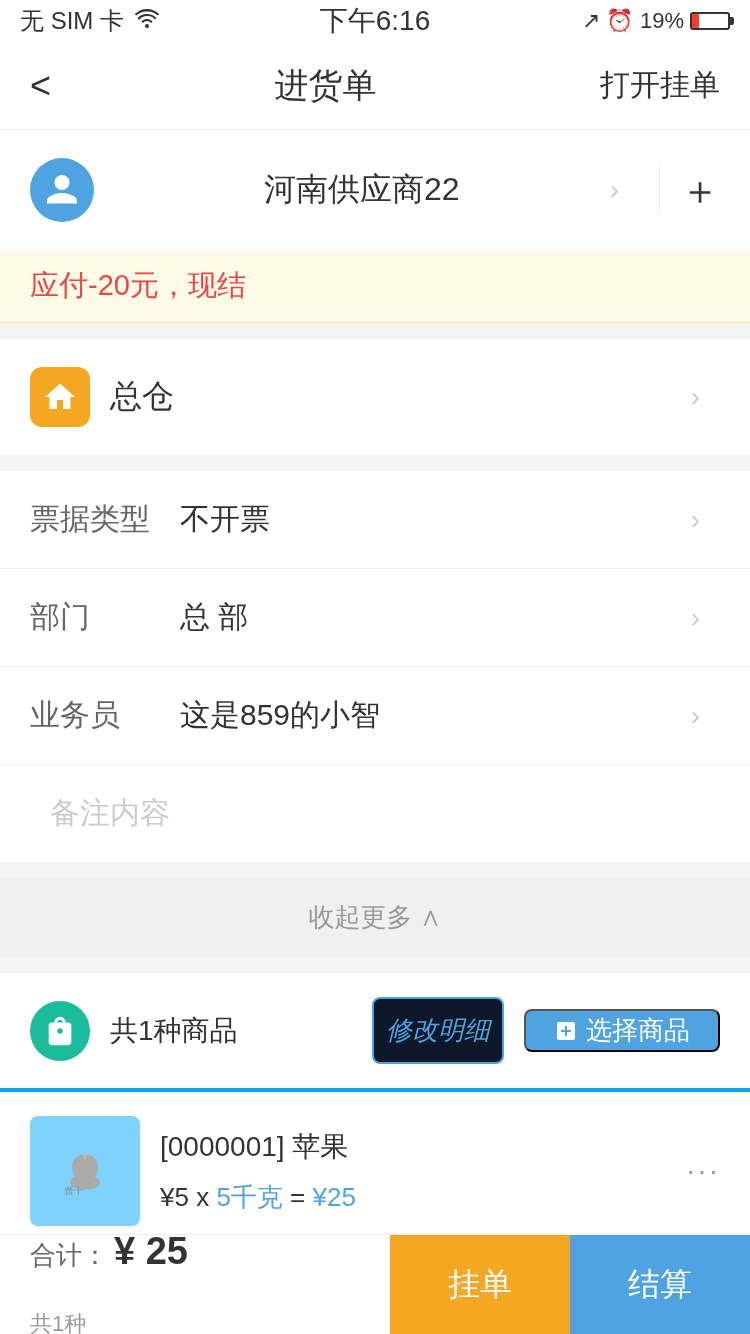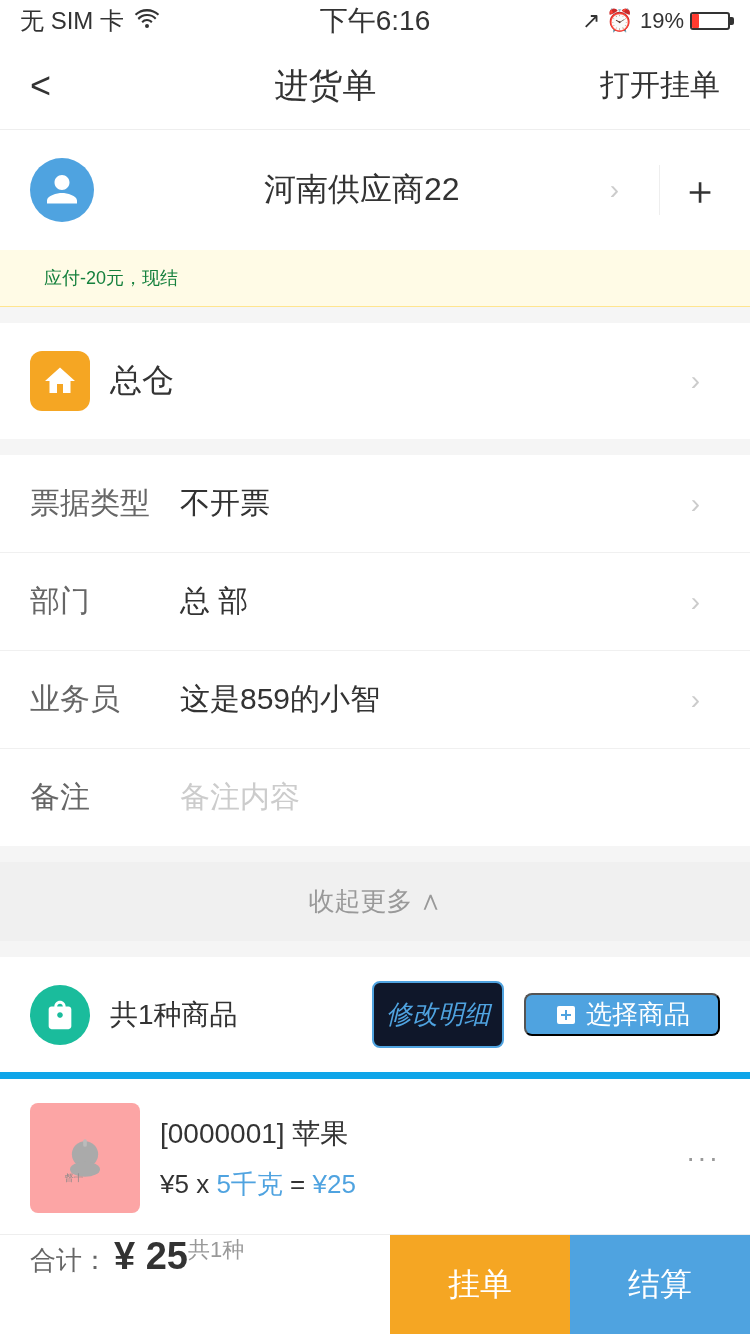--- a/index.html
+++ b/index.html
@@ -150,23 +150,23 @@
     .vertical-divider {
       width: 1px;
       height: 50px;
       background: #eee;
       margin: 0 20px;
     }
 
     
     .notice-bar {
       background: #fffbe6;
-      padding: 16px 44px;
-      font-size: 18px;
-      color: #15803d;
+      padding: 16px 30px;
+      font-size: 29px;
+      color: #ef4444;
       border-bottom: 1px solid #ffe58f;
     }
 
     
     .warehouse-row {
       display: flex;
       align-items: center;
       padding: 28px 30px;
       background: #fff;
     }
@@ -227,21 +227,21 @@
       font-size: 26px;
       color: #999;
     }
 
     
     .product-header {
       display: flex;
       align-items: center;
       padding: 24px 30px;
       background: #fff;
-      border-bottom: 7px solid #0ea5e9;
+      border-bottom: 4px solid #0ea5e9;
       gap: 20px;
     }
     .product-count-icon {
       width: 60px;
       height: 60px;
       border-radius: 50%;
       background: #1abc9c;
       display: flex;
       align-items: center;
       justify-content: center;
@@ -287,21 +287,21 @@
       background: #fff;
       display: flex;
       align-items: center;
       padding: 24px 30px;
       gap: 20px;
       margin-bottom: 16px;
     }
     .product-thumb {
       width: 110px;
       height: 110px;
-      background: #fca5a5;
+      background: #7dd3fc;
       border-radius: 8px;
       display: flex;
       align-items: center;
       justify-content: center;
       flex-shrink: 0;
     }
     .product-thumb svg {
       width: 60px;
       height: 60px;
       fill: #aaa;
@@ -335,22 +335,24 @@
       width: 750px;
       height: 100px;
       display: flex;
       align-items: stretch;
       background: #fff;
       border-top: 1px solid #eee;
     }
     .footer-total {
       flex: 1;
       display: flex;
-      justify-content: flex-start;
+      flex-direction: column;
+      justify-content: center;
       padding: 0 30px;
+      gap: 36px;
     }
     .footer-total-label {
       font-size: 26px;
       color: #666;
       display: flex;
       align-items: baseline;
       gap: 6px;
     }
     .footer-total-amount {
       font-size: 38px;
@@ -454,21 +456,20 @@
       <span class="form-label">部门</span>
       <span class="form-value">总 部</span>
       <span class="chevron-right">›</span>
     </div>
     <div class="form-row">
       <span class="form-label">业务员</span>
       <span class="form-value">这是859的小智</span>
       <span class="chevron-right">›</span>
     </div>
     <div class="form-row">
-      <span class="form-label">备注</span>
       <span class="form-value form-placeholder">备注内容</span>
     </div>
   </div>
 
   <div class="collapse-bar">
     <span>收起更多 ∧</span>
   </div>
 
   <div class="section" style="margin-top:16px;">
     <div class="product-header">

